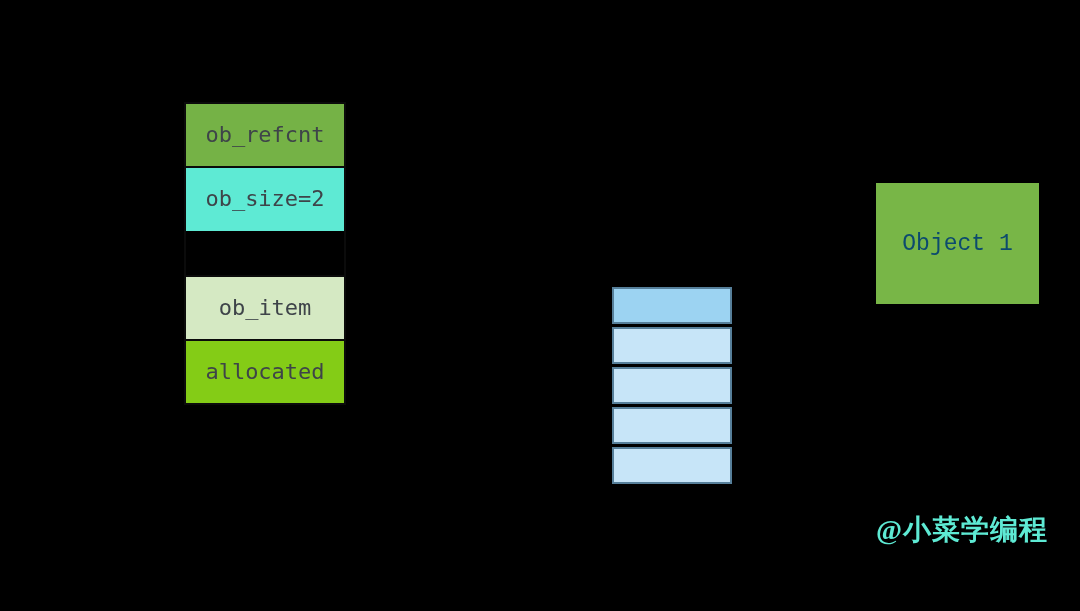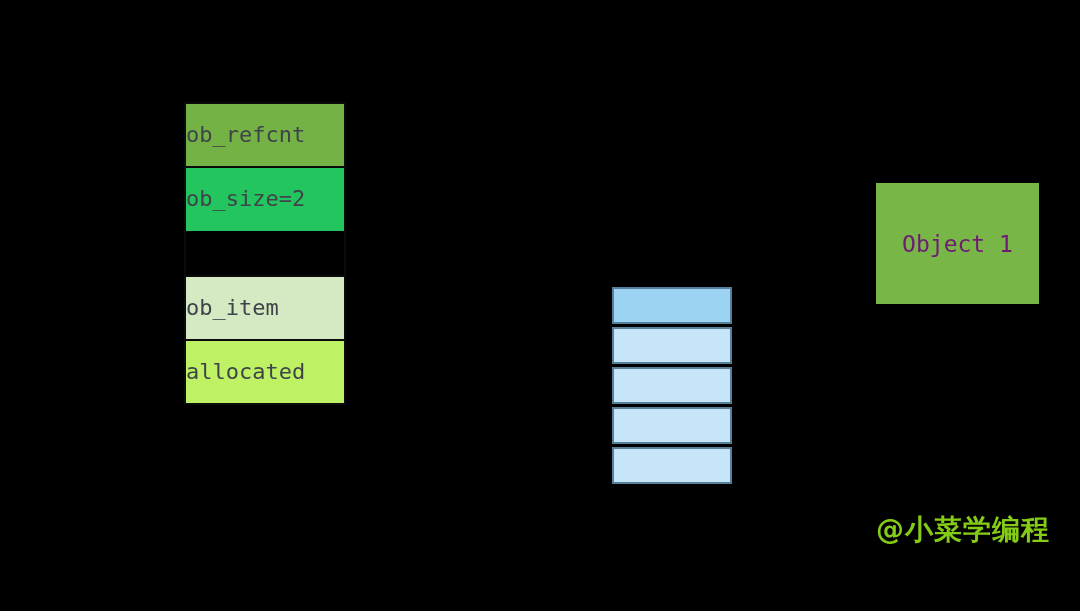--- a/index.html
+++ b/index.html
@@ -28,20 +28,21 @@
     height: 303px;
     box-sizing: border-box;
     border: 2px solid #0b0b0b;
     display: flex;
     flex-direction: column;
   }
   .list-row {
     flex: 1;
     display: flex;
     align-items: center;
+    justify-content: center;
     box-sizing: border-box;
     border-top: 2px solid #0b0b0b;
     color: #3e4449;
     font-size: 22px;
     line-height: 1;
   }
   .list-row:first-child { border-top: none; }
 
   
   .item-array {
@@ -63,22 +64,23 @@
   
   .object-box {
     position: absolute;
     left: 876px;
     top: 183px;
     width: 163px;
     height: 121px;
     display: flex;
     align-items: center;
     justify-content: center;
-    color: #701a75;
+    color: #0c4a6e;
     font-size: 23px;
+    font-family: Liberation Mono, monospace;
   }
 
   
   .watermark {
     position: absolute;
     left: 876px;
     top: 511px;
     width: 164px;
     font-family: "DejaVu Sans", "Liberation Sans", sans-serif;
     font-weight: bold;
@@ -89,38 +91,38 @@
 </style>
 </head>
 <body style="background: rgb(0, 0, 0);">
 
 <div class="canvas">
 
   <div class="list-table">
     <div class="list-row" style="background: rgb(117, 178, 70);">
       <span>ob_refcnt</span>
     </div>
-    <div class="list-row" style="background: #22c55e;">
+    <div class="list-row" style="background: #5eead4;">
       <span>ob_size=2</span>
     </div>
     <div class="list-row" style="background: rgb(213, 233, 195); margin-top: 44px;">
       <span>ob_item</span>
     </div>
-    <div class="list-row" style="background: #bef264;">
+    <div class="list-row" style="background: #84cc16;">
       <span>allocated</span>
     </div>
   </div>
 
   <div class="item-array">
     <div class="array-cell" style="background: rgb(156, 211, 242);"></div>
     <div class="array-cell" style="background: rgb(199, 229, 248);"></div>
     <div class="array-cell" style="background: rgb(199, 229, 248);"></div>
     <div class="array-cell" style="background: rgb(199, 229, 248);"></div>
     <div class="array-cell" style="background: rgb(199, 229, 248);"></div>
   </div>
 
   <div class="object-box" style="background: rgb(120, 182, 71);">
     <span>Object 1</span>
   </div>
 
-  <div class="watermark" style="color: #84cc16;">@小菜学编程</div>
+  <div class="watermark" style="color: #5eead4; font-family: Liberation Serif, serif;">@小菜学编程</div>
 
 </div>
 
 </body></html>

